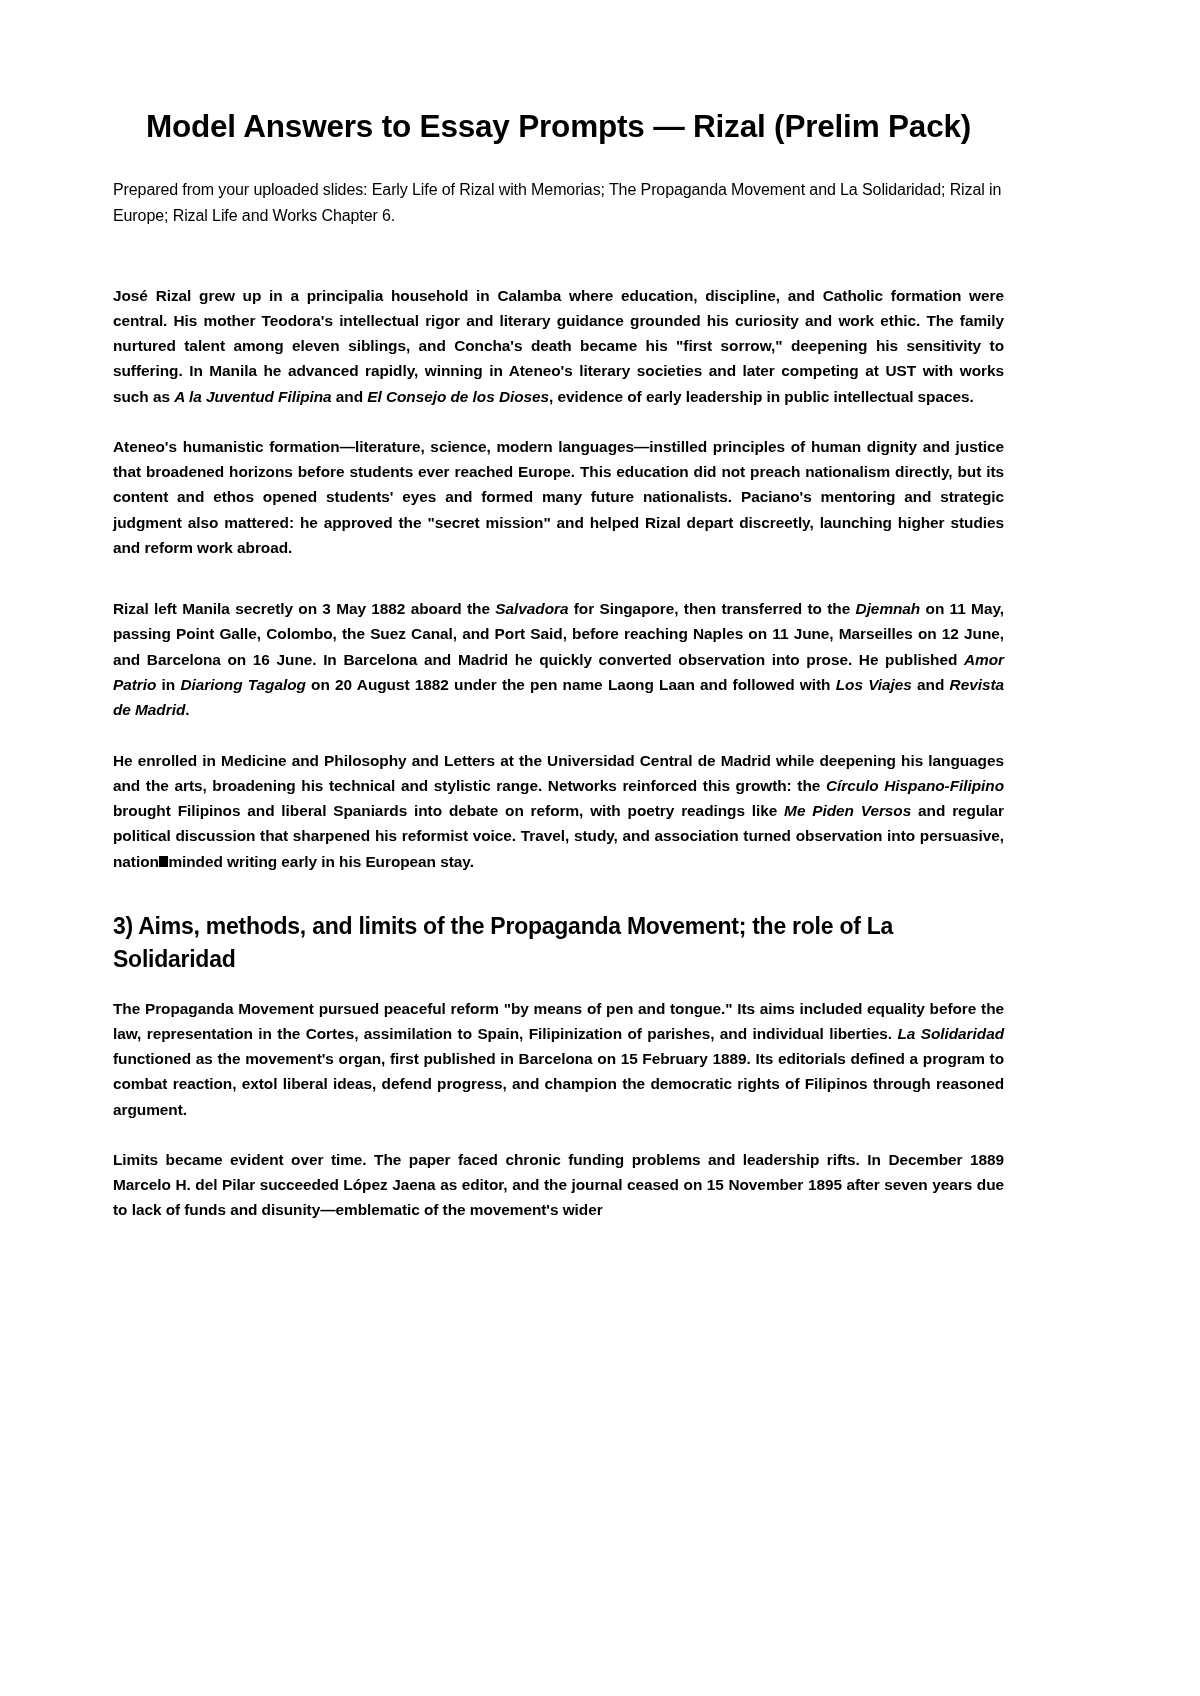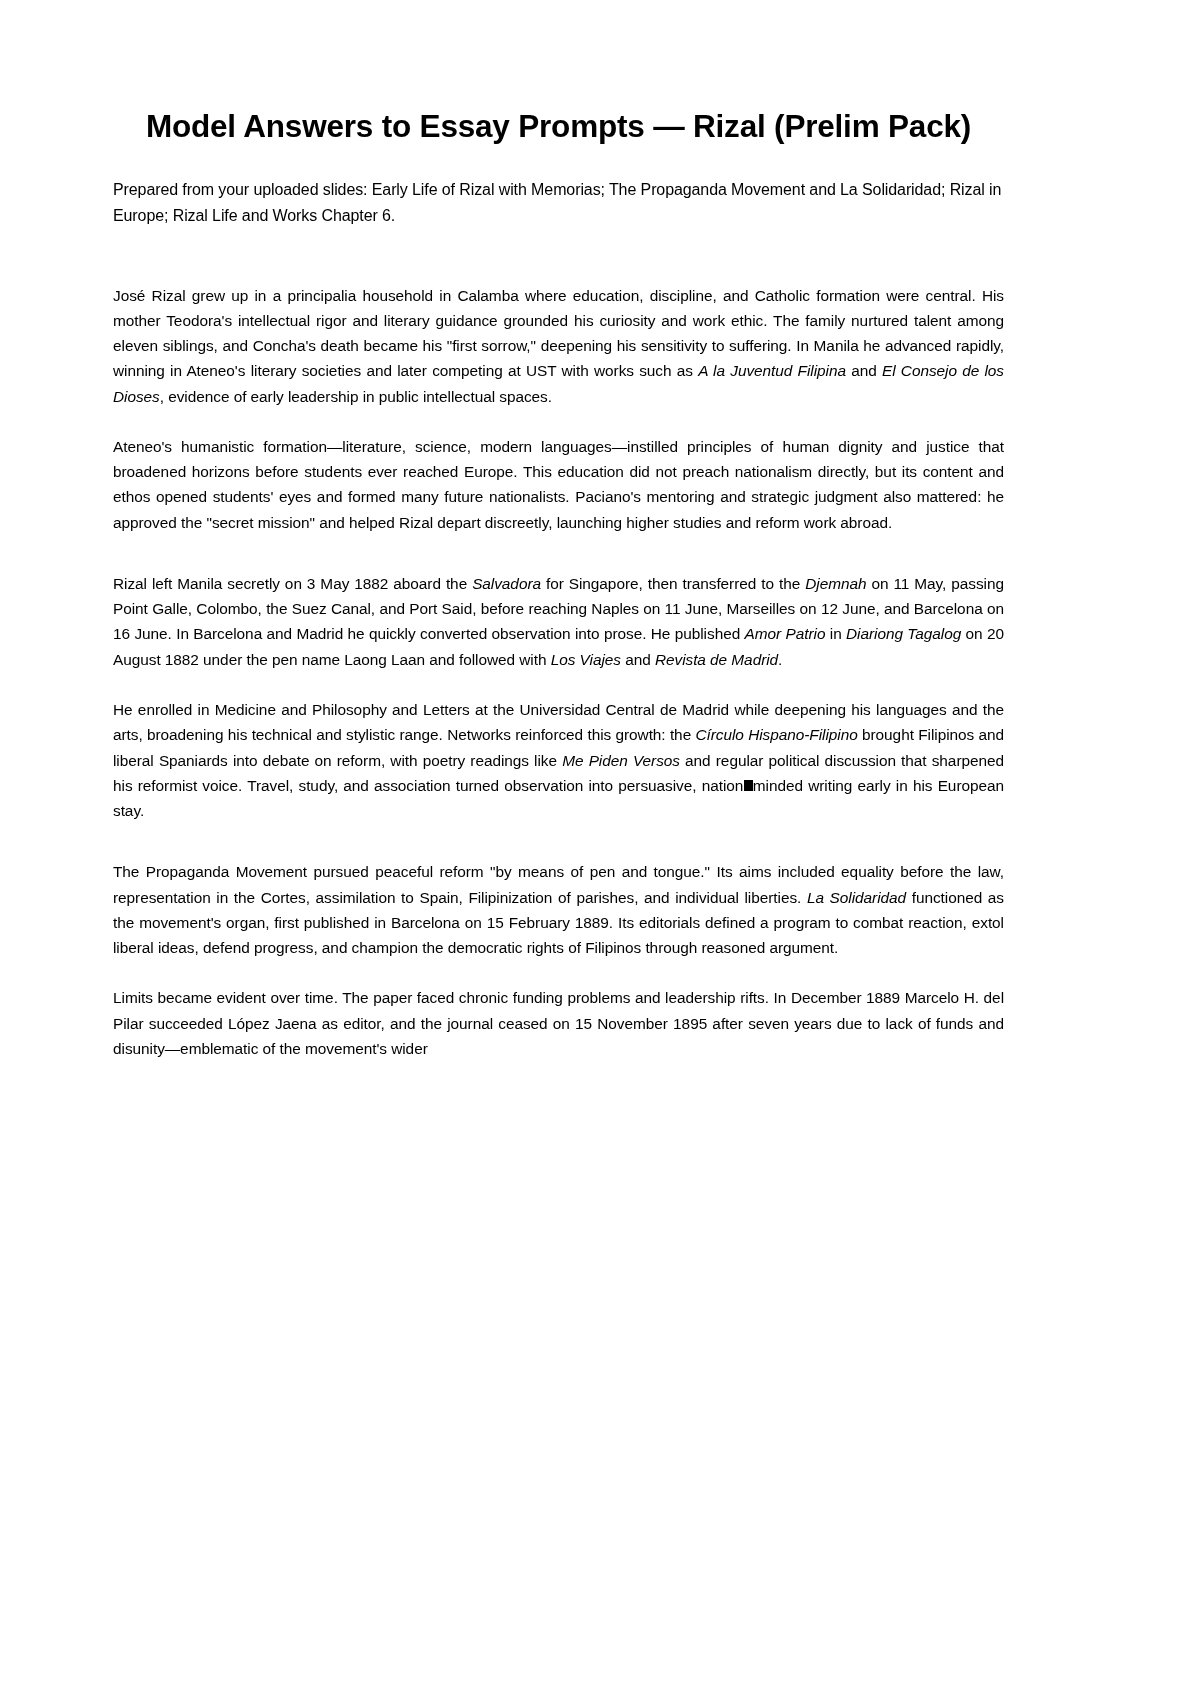--- a/index.html
+++ b/index.html
@@ -47,20 +47,21 @@
     letter-spacing: -0.25px;
     padding-right: 10px;
   }
   p.body-para {
     font-size: 15.4px;
     line-height: 1.64;
     text-align: justify;
     margin: 12px 0 25px 0;
     letter-spacing: -0.05px;
     text-justify: inter-word;
+    font-weight: bold;
   }
   p.body-para.last-of-section {
     margin-bottom: 36px;
   }
   p.body-para em, .doc-subtitle em {
     font-style: italic;
   }
   .tofu {
     display: inline-block;
     width: 0.58em;
@@ -85,18 +86,19 @@
   <div id="sections-container">
       <div class="section-block">
         <p class="body-para"><span>José Rizal grew up in a principalia household in Calamba where education, discipline, and Catholic formation were central. His mother Teodora's intellectual rigor and literary guidance grounded his curiosity and work ethic. The family nurtured talent among eleven siblings, and Concha's death became his "first sorrow," deepening his sensitivity to suffering. In Manila he advanced rapidly, winning in Ateneo's literary societies and later competing at UST with works such as </span><em>A la Juventud Filipina</em><span> and </span><em>El Consejo de los Dioses</em><span>, evidence of early leadership in public intellectual spaces.</span></p>
         <p class="body-para last-of-section"><span>Ateneo's humanistic formation—literature, science, modern languages—instilled principles of human dignity and justice that broadened horizons before students ever reached Europe. This education did not preach nationalism directly, but its content and ethos opened students' eyes and formed many future nationalists. Paciano's mentoring and strategic judgment also mattered: he approved the "secret mission" and helped Rizal depart discreetly, launching higher studies and reform work abroad.</span></p>
       </div>
       <div class="section-block">
         <p class="body-para"><span>Rizal left Manila secretly on 3 May 1882 aboard the </span><em>Salvadora</em><span> for Singapore, then transferred to the </span><em>Djemnah</em><span> on 11 May, passing Point Galle, Colombo, the Suez Canal, and Port Said, before reaching Naples on 11 June, Marseilles on 12 June, and Barcelona on 16 June. In Barcelona and Madrid he quickly converted observation into prose. He published </span><em>Amor Patrio</em><span> in </span><em>Diariong Tagalog</em><span> on 20 August 1882 under the pen name Laong Laan and followed with </span><em>Los Viajes</em><span> and </span><em>Revista de Madrid</em><span>.</span></p>
         <p class="body-para last-of-section"><span>He enrolled in Medicine and Philosophy and Letters at the Universidad Central de Madrid while deepening his languages and the arts, broadening his technical and stylistic range. Networks reinforced this growth: the </span><em>Círculo Hispano-Filipino</em><span> brought Filipinos and liberal Spaniards into debate on reform, with poetry readings like </span><em>Me Piden Versos</em><span> and regular political discussion that sharpened his reformist voice. Travel, study, and association turned observation into persuasive, nation</span><span class="tofu"></span><span>minded writing early in his European stay.</span></p>
       </div>
       <div class="section-block">
+        <h2 class="section-heading">3) Aims, methods, and limits of the Propaganda Movement; the role of La Solidaridad</h2>
         <p class="body-para"><span>The Propaganda Movement pursued peaceful reform "by means of pen and tongue." Its aims included equality before the law, representation in the Cortes, assimilation to Spain, Filipinization of parishes, and individual liberties. </span><em>La Solidaridad</em><span> functioned as the movement's organ, first published in Barcelona on 15 February 1889. Its editorials defined a program to combat reaction, extol liberal ideas, defend progress, and champion the democratic rights of Filipinos through reasoned argument.</span></p>
         <p class="body-para last-of-section"><span>Limits became evident over time. The paper faced chronic funding problems and leadership rifts. In December 1889 Marcelo H. del Pilar succeeded López Jaena as editor, and the journal ceased on 15 November 1895 after seven years due to lack of funds and disunity—emblematic of the movement's wider</span></p>
       </div>
     </div>
 
 </div>
 
 </body></html>

